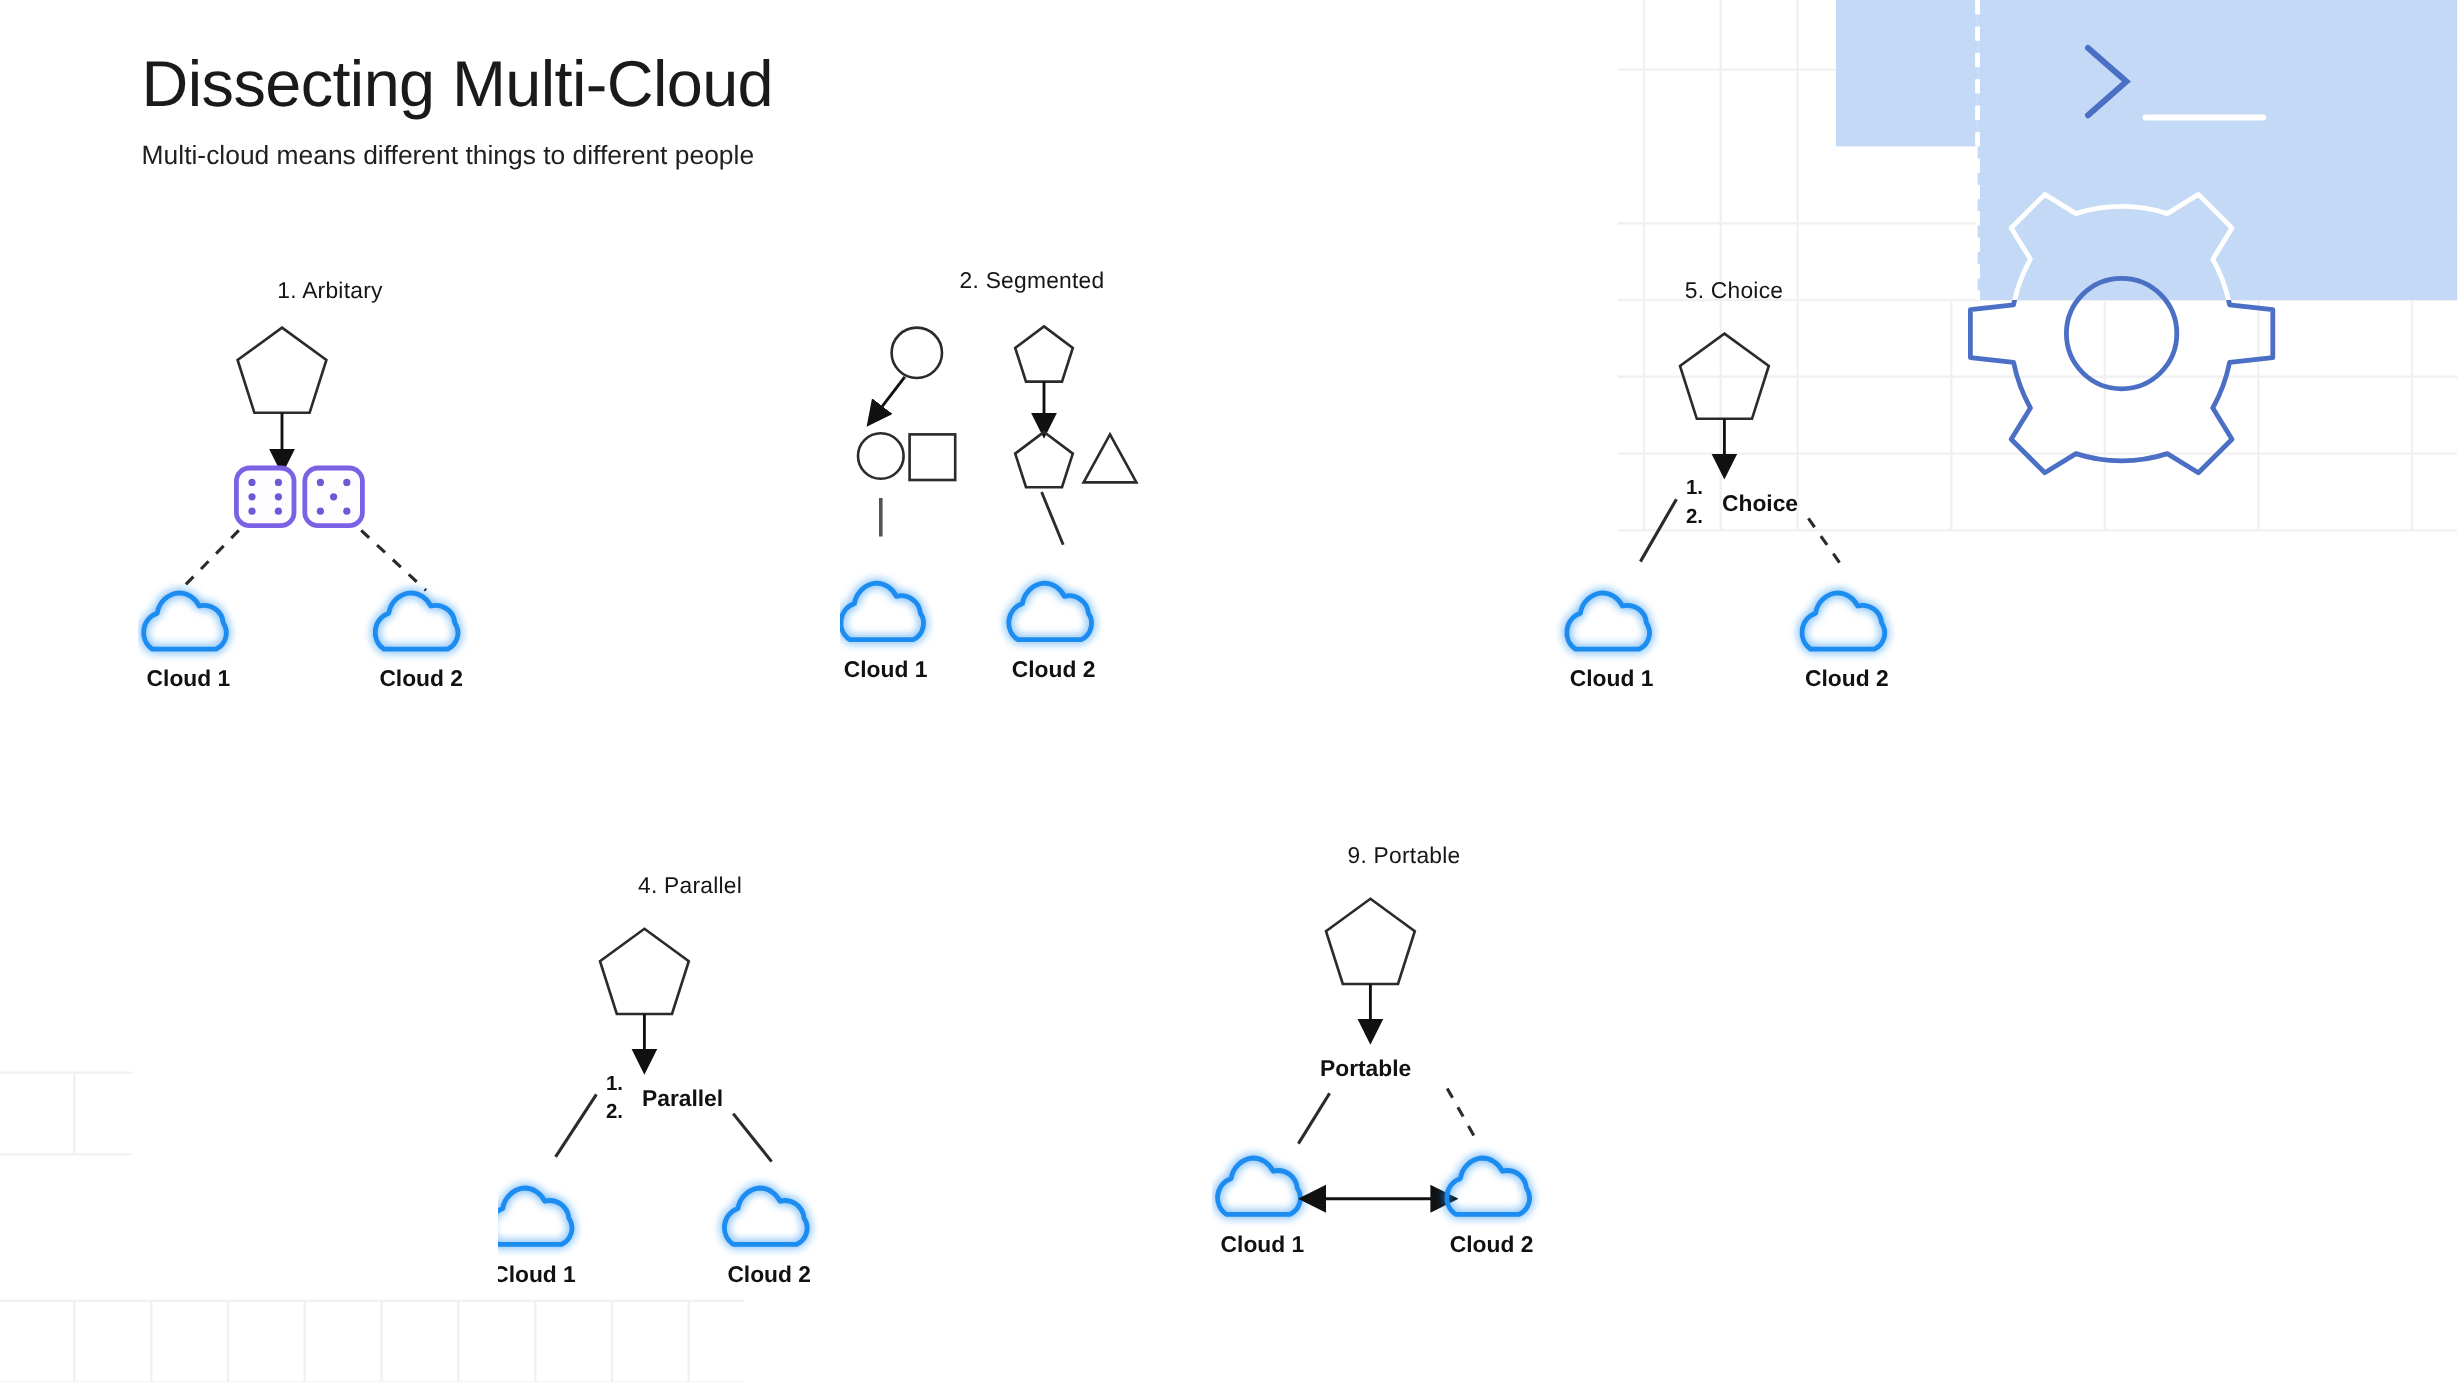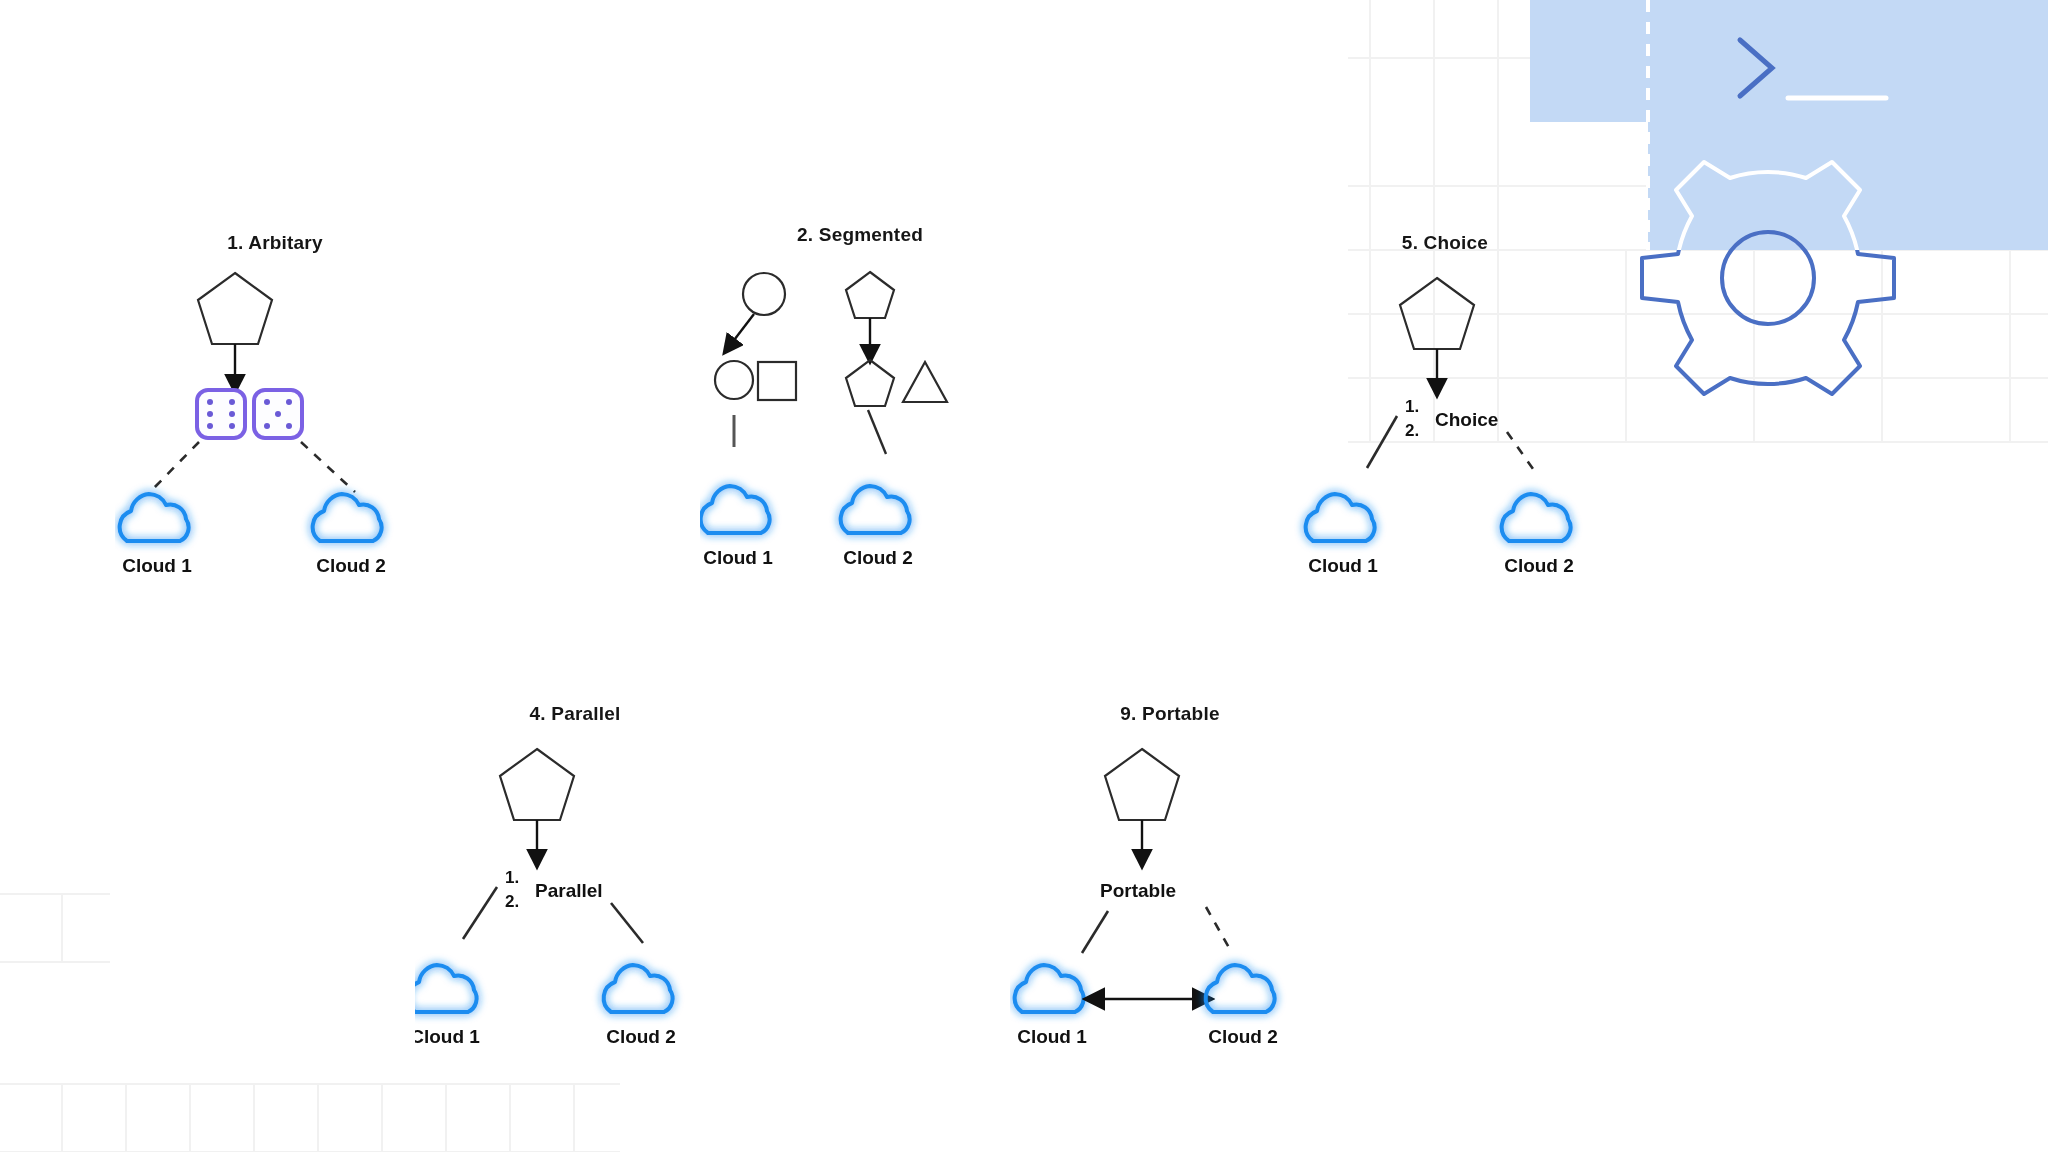--- a/index.html
+++ b/index.html
@@ -26,21 +26,21 @@
   }
   #page-subtitle{
     font-size:22px;font-weight:400;color:#202020;margin:18px 0 0 0;
   }
 
   
   #diagrams{position:absolute;left:0;top:0;width:2048px;height:1152px;}
   .panel{position:absolute;}
   .panel-title{
     position:absolute;top:0;left:50%;transform:translateX(-50%);
-    font-size:19px;font-weight:700;color:#161616;white-space:nowrap;
+    font-size:19px;font-weight:400;color:#161616;white-space:nowrap;
     letter-spacing:.2px;
   }
   .svg-wrap{position:absolute;top:28px;left:0;}
   .node-label{
     font-size:19px;font-weight:700;fill:#111111;
     font-family:"Liberation Sans", sans-serif;
   }
   .mini-num{
     font-size:17px;font-weight:700;fill:#111111;
     font-family:"Liberation Sans", sans-serif;
@@ -122,20 +122,24 @@
       <line x1="190" y1="232" x2="190" y2="300"></line>
       <line x1="254" y1="232" x2="254" y2="300"></line>
       <line x1="318" y1="232" x2="318" y2="300"></line>
       <line x1="382" y1="232" x2="382" y2="300"></line>
       <line x1="446" y1="232" x2="446" y2="300"></line>
       <line x1="510" y1="232" x2="510" y2="300"></line>
       <line x1="574" y1="232" x2="574" y2="300"></line>
     </g>
   </svg>
 
+  <div id="header">
+    <h1 id="page-title">Dissecting Multi-Cloud</h1>
+    <p id="page-subtitle">Multi-cloud means different things to different people</p>
+  </div>
 
   <div id="diagrams">
 
     <div class="panel" style="left:115px;top:232px;width:320px;height:370px;">
       <div class="panel-title">1. Arbitary</div>
       <svg class="svg-wrap" viewBox="0 0 320 340" width="320" height="340">
         <defs>
           <marker id="ar1" markerWidth="9" markerHeight="9" refX="5" refY="4.5" orient="auto">
             <path d="M0,0 L9,4.5 L0,9 z" fill="#111111"></path>
           </marker>
@@ -259,21 +263,21 @@
         </g>
         <text class="cloud-label" x="58" y="312">Cloud 1</text>
 
         <g filter="url(#glowC)">
           <path d="M224,281 a17,17 0 0 1 4,-30 a20,20 0 0 1 18,-17 a19,19 0 0 1 17,11 a16,16 0 0 1 20,14 a15,15 0 0 1 -6,22 z" fill="none" stroke="#1a8cf0" stroke-width="4" stroke-linejoin="round"></path>
         </g>
         <text class="cloud-label" x="254" y="312">Cloud 2</text>
       </svg>
     </div>
 
-    <div class="panel" style="left:415px;top:703px;width:320px;height:370px;">
+    <div class="panel" style="left:415px;top:728px;width:320px;height:370px;">
       <div class="panel-title">4. Parallel</div>
       <svg class="svg-wrap" viewBox="0 0 320 340" width="320" height="340">
         <defs>
           <marker id="ar4" markerWidth="9" markerHeight="9" refX="5" refY="4.5" orient="auto">
             <path d="M0,0 L9,4.5 L0,9 z" fill="#111111"></path>
           </marker>
           <filter id="glowD" x="-60%" y="-60%" width="220%" height="220%">
             <feGaussianBlur stdDeviation="4" result="b"></feGaussianBlur>
             <feMerge>
                 <feMergeNode in="b"></feMergeNode>

